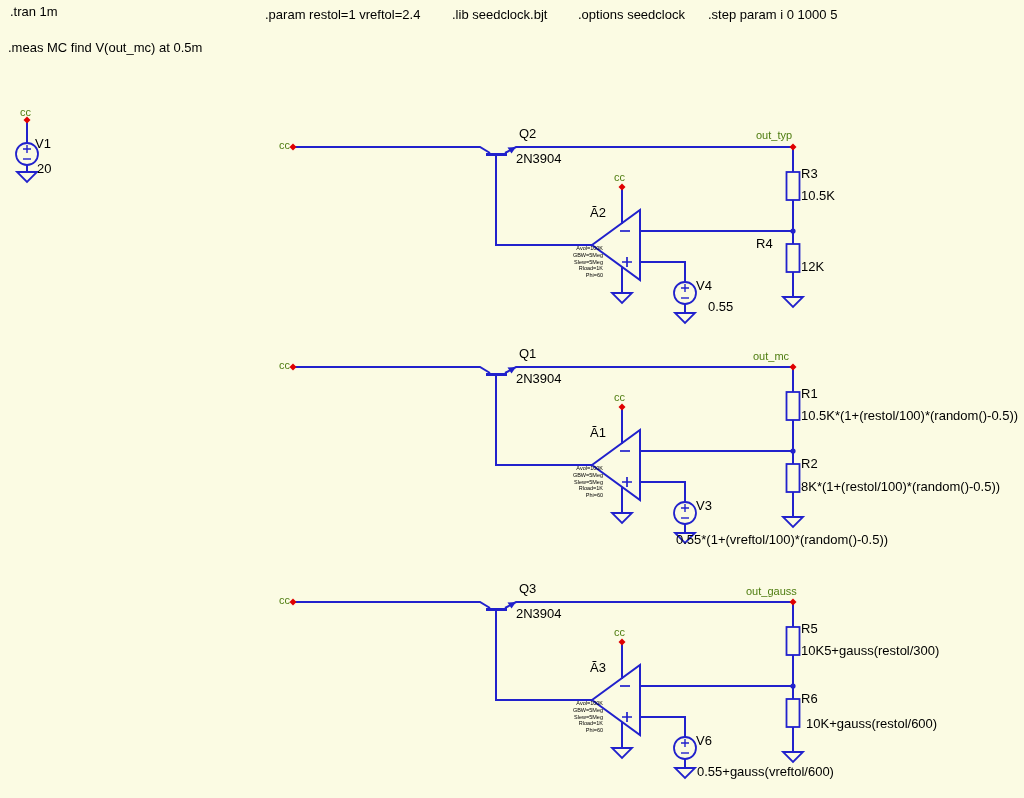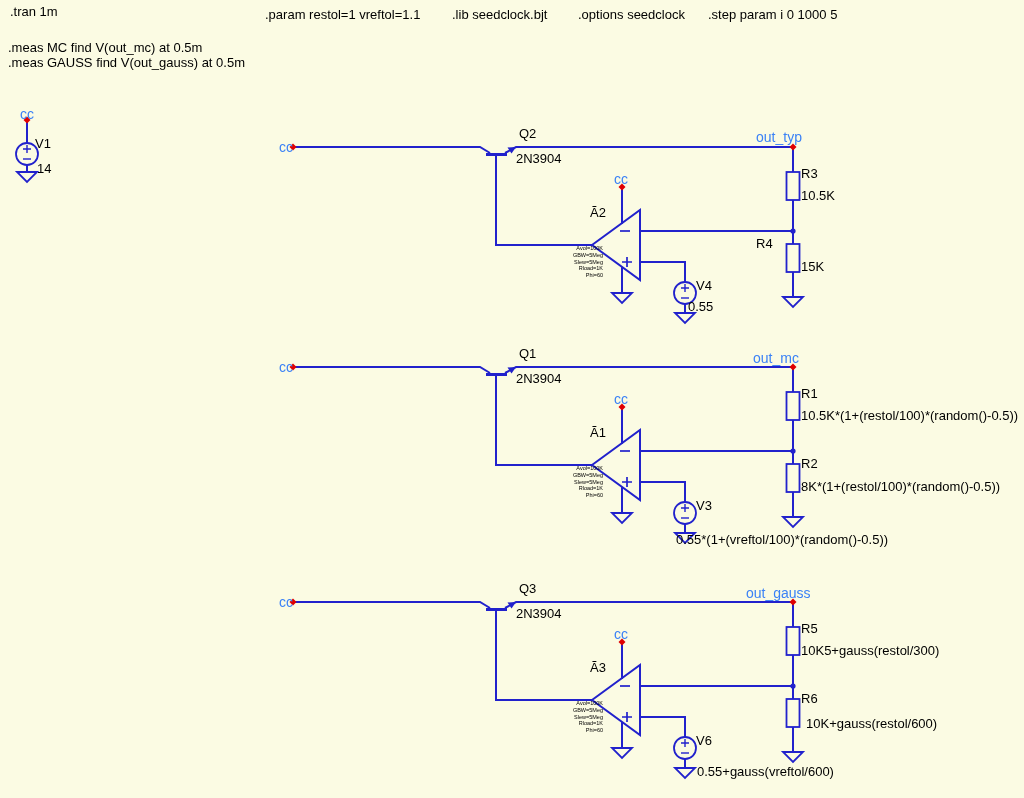--- a/index.html
+++ b/index.html
@@ -10,21 +10,21 @@
     font-family:"Liberation Sans",sans-serif;
     overflow:hidden;
   }
   #wires{position:absolute;left:0;top:0;}
   .lbl{
     position:absolute;
     font:13px "Liberation Sans",sans-serif;
     color:#000;
     white-space:nowrap;
   }
-  .net{color:#3b82f6;font-size:14px;}
+  .net{color:#4d7c0f;font-size:11px;}
   .circuit{position:absolute;left:0;width:1024px;height:0;}
   .oaparams{
     position:absolute;left:531px;top:98px;width:72px;
     text-align:right;color:#000;
     font:5.5px/6.8px "Liberation Sans",sans-serif;
   }
 </style>
 </head>
 <body>
 
@@ -90,50 +90,49 @@
     </g>
     <g transform="translate(0,367)">
       <use href="#regcircuit"></use>
     </g>
     <g transform="translate(0,602)">
       <use href="#regcircuit"></use>
     </g>
   </svg>
 
   <span class="lbl" style="left:10px;top:4px">.tran 1m</span>
-  <span class="lbl" style="left:265px;top:7px">.param restol=1 vreftol=1.1</span>
+  <span class="lbl" style="left:265px;top:7px">.param restol=1 vreftol=2.4</span>
   <span class="lbl" style="left:452px;top:7px">.lib seedclock.bjt</span>
   <span class="lbl" style="left:578px;top:7px">.options seedclock</span>
   <span class="lbl" style="left:708px;top:7px">.step param i 0 1000 5</span>
   <span class="lbl" style="left:8px;top:40px">.meas MC find V(out_mc) at 0.5m</span>
-  <span class="lbl" style="left:8px;top:55px">.meas GAUSS find V(out_gauss) at 0.5m</span>
 
   <span class="lbl net" style="left:20px;top:106px">cc</span>
   <span class="lbl" style="left:35px;top:136px">V1</span>
-  <span class="lbl" style="left:37px;top:161px">14</span>
+  <span class="lbl" style="left:37px;top:161px">20</span>
 
   <div class="circuit" style="top:147px">
     <span class="lbl net" style="left:279px;top:-8px">cc</span>
     <span class="lbl" style="left:519px;top:-21px">Q2</span>
     <span class="lbl" style="left:516px;top:4px">2N3904</span>
     <span class="lbl" style="left:590px;top:58px">Ã2</span>
     <span class="lbl net" style="left:614px;top:24px">cc</span>
     <div class="oaparams">
       <div>Avol=100K</div>
       <div>GBW=5Meg</div>
       <div>Slew=5Meg</div>
       <div>Rload=1K</div>
       <div>Phi=60</div>
     </div>
     <span class="lbl" style="left:696px;top:131px">V4</span>
-    <span class="lbl" style="left:688px;top:152px">0.55</span>
+    <span class="lbl" style="left:708px;top:152px">0.55</span>
     <span class="lbl" style="left:801px;top:19px">R3</span>
     <span class="lbl" style="left:801px;top:41px">10.5K</span>
     <span class="lbl" style="left:756px;top:89px">R4</span>
-    <span class="lbl" style="left:801px;top:112px">15K</span>
+    <span class="lbl" style="left:801px;top:112px">12K</span>
     <span class="lbl net" style="left:756px;top:-18px">out_typ</span>
   </div>
 
   <div class="circuit" style="top:367px">
     <span class="lbl net" style="left:279px;top:-8px">cc</span>
     <span class="lbl" style="left:519px;top:-21px">Q1</span>
     <span class="lbl" style="left:516px;top:4px">2N3904</span>
     <span class="lbl" style="left:590px;top:58px">Ã1</span>
     <span class="lbl net" style="left:614px;top:24px">cc</span>
     <div class="oaparams">

